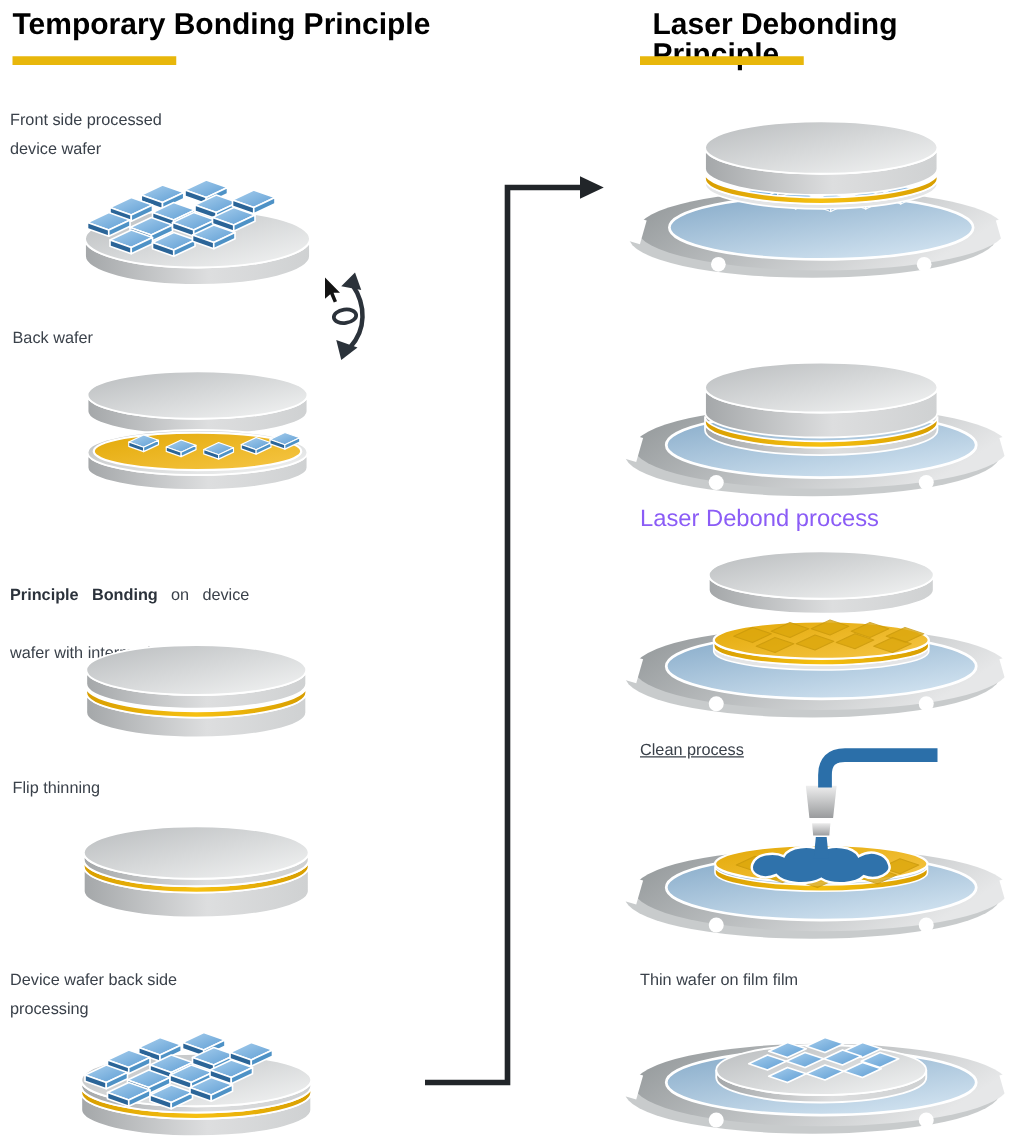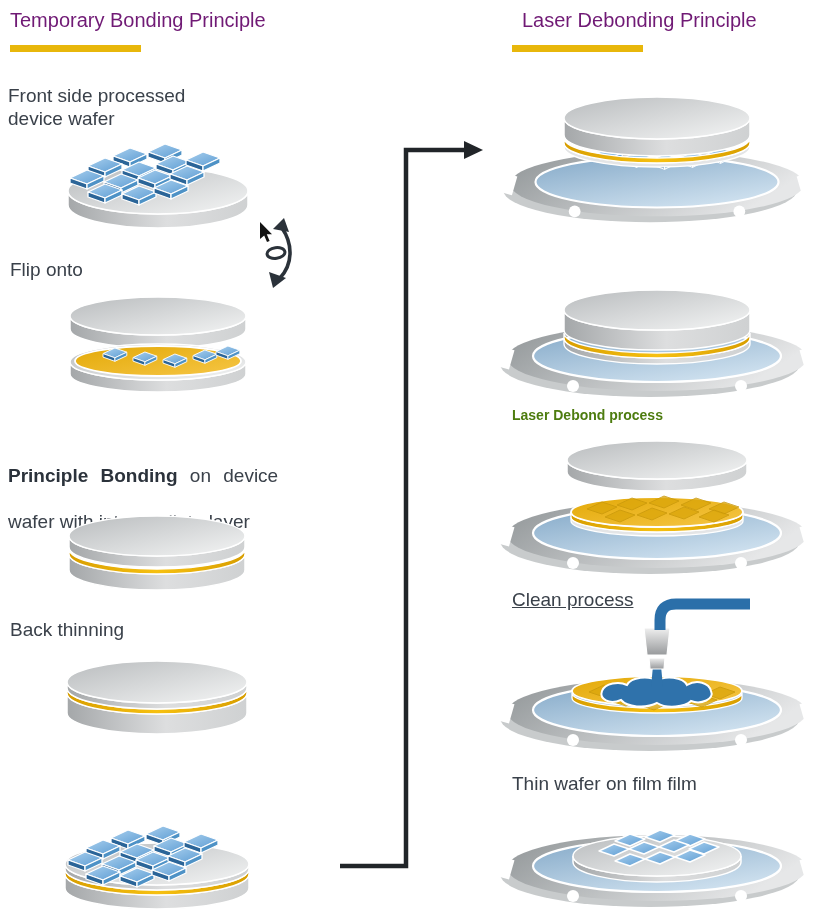--- a/index.html
+++ b/index.html
@@ -1,24 +1,24 @@
 <!DOCTYPE html>
 <html><head>
 <meta charset="utf-8">
 <style>
   html,body{margin:0;padding:0;background:#fff;}
   .canvas{position:relative;width:824px;height:916px;background:#fff;overflow:hidden;
           font-family:"Liberation Sans",sans-serif;}
   .abs{position:absolute;}
-  .h{font-size:20px;font-weight:normal;color:#701a75;line-height:24px;}
+  .h{font-size:24px;font-weight:bold;color:#000000;line-height:24px;}
   .rule{height:7px;width:131px;background:#e8b70b;}
-  .lbl{font-size:19px;line-height:23px;color:#3a414a;white-space:pre-line;}
+  .lbl{font-size:13px;line-height:23px;color:#3a414a;white-space:pre-line;}
   .lbl .b{font-weight:bold;color:#2b323b;}
   .line1{word-spacing:7px;}
-  .red{color:#4d7c0f;font-weight:bold;font-size:14px;}
+  .red{color:#8b5cf6;font-weight:normal;font-size:19px;}
   svg{display:block;overflow:visible;}
   .defs{position:absolute;width:0;height:0;}
 </style>
 </head>
 <body>
 
 <div class="canvas">
 
   <svg class="defs">
     <defs>
@@ -98,21 +98,21 @@
       <use href="#chip3d" x="30" y="46"></use>
         <use href="#chip3d" x="64" y="48"></use>
         <use href="#chip3d" x="96" y="42"></use>
     </g>
   </svg>
 
   <svg class="abs" style="left:260px;top:222px;" width="16" height="22" viewBox="0 0 16 22">
     <polygon points="0,0 0,17 4.2,13.4 7,20 9.6,18.9 6.8,12.2 12,12.2" fill="#131313"></polygon>
   </svg>
 
-  <div class="abs lbl" style="left:10px;top:258px;">Flip onto</div>
+  <div class="abs lbl" style="left:10px;top:258px;">Back wafer</div>
 
   <svg class="abs" style="left:246px;top:216px;" width="54" height="76" viewBox="0 0 54 76">
     <path d="M36,12 C47,28 47,48 34,62" fill="none" stroke="#2b323a" stroke-width="3.6"></path>
     <ellipse cx="30" cy="37" rx="9" ry="5.4" fill="none" stroke="#2b323a" stroke-width="3" transform="rotate(-8 30 37)"></ellipse>
     <polygon points="38,2 27,13 43,16" fill="#2b323a"></polygon>
     <polygon points="27,72 23,56 40,62" fill="#2b323a"></polygon>
   </svg>
 
   <svg class="abs" style="left:56px;top:296px;" width="205" height="100" viewBox="0 0 205 100">
     <path d="M14,20 a88,19 0 0 0 176,0 l0,13 a88,19 0 0 1 -176,0 z" fill="url(#gWall)" stroke="#fff" stroke-width="1.5"></path>
@@ -134,29 +134,31 @@
     <span>wafer with intermediate layer</span>
   </div>
 
   <svg class="abs" style="left:62px;top:512px;" width="190" height="88" viewBox="0 0 190 88">
     <path d="M7,42 a88,20 0 0 0 176,0 l0,16 a88,20 0 0 1 -176,0 z" fill="url(#gWall)" stroke="#fff" stroke-width="1.5"></path>
     <path d="M7,37 a88,20 0 0 0 176,0 l0,5 a88,20 0 0 1 -176,0 z" fill="url(#gGold)" stroke="#fff" stroke-width="1.4"></path>
     <path d="M7,24 a88,20 0 0 0 176,0 l0,11 a88,20 0 0 1 -176,0 z" fill="url(#gWall)" stroke="#fff" stroke-width="1.5"></path>
     <ellipse cx="95" cy="24" rx="88" ry="20" fill="url(#gWTop)" stroke="#fff" stroke-width="1.5"></ellipse>
   </svg>
 
-  <div class="abs lbl" style="left:10px;top:618px;">Back thinning</div>
+  <div class="abs lbl" style="left:10px;top:618px;">Flip thinning</div>
 
   <svg class="abs" style="left:62px;top:658px;" width="190" height="88" viewBox="0 0 190 88">
     <path d="M5,35 a90,21 0 0 0 180,0 l0,20 a90,21 0 0 1 -180,0 z" fill="url(#gWall)" stroke="#fff" stroke-width="1.5"></path>
     <path d="M5,30 a90,21 0 0 0 180,0 l0,5 a90,21 0 0 1 -180,0 z" fill="url(#gGold)" stroke="#fff" stroke-width="1.4"></path>
     <path d="M5,24 a90,21 0 0 0 180,0 l0,6 a90,21 0 0 1 -180,0 z" fill="url(#gWall)" stroke="#fff" stroke-width="1.5"></path>
     <ellipse cx="95" cy="24" rx="90" ry="21" fill="url(#gWTop)" stroke="#fff" stroke-width="1.5"></ellipse>
   </svg>
 
+  <div class="abs lbl" style="left:8px;top:772px;">Device wafer back side
+processing</div>
 
   <svg class="abs" style="left:52px;top:822px;" width="210" height="92" viewBox="0 0 210 92">
     <path d="M13,52 a92,21 0 0 0 184,0 l0,14 a92,21 0 0 1 -184,0 z" fill="url(#gWall)" stroke="#fff" stroke-width="1.5"></path>
     <path d="M13,47 a92,21 0 0 0 184,0 l0,5 a92,21 0 0 1 -184,0 z" fill="url(#gGold)" stroke="#fff" stroke-width="1.4"></path>
     <path d="M13,42 a92,21 0 0 0 184,0 l0,5 a92,21 0 0 1 -184,0 z" fill="url(#gWall)" stroke="#fff" stroke-width="1.5"></path>
     <ellipse cx="105" cy="42" rx="92" ry="21" fill="url(#gWTop)" stroke="#fff" stroke-width="1.5"></ellipse>
     <g transform="translate(4,-2)">
       <use href="#chip3d" x="55" y="10"></use>
         <use href="#chip3d" x="90" y="6"></use>
       <use href="#chip3d" x="30" y="20"></use>

